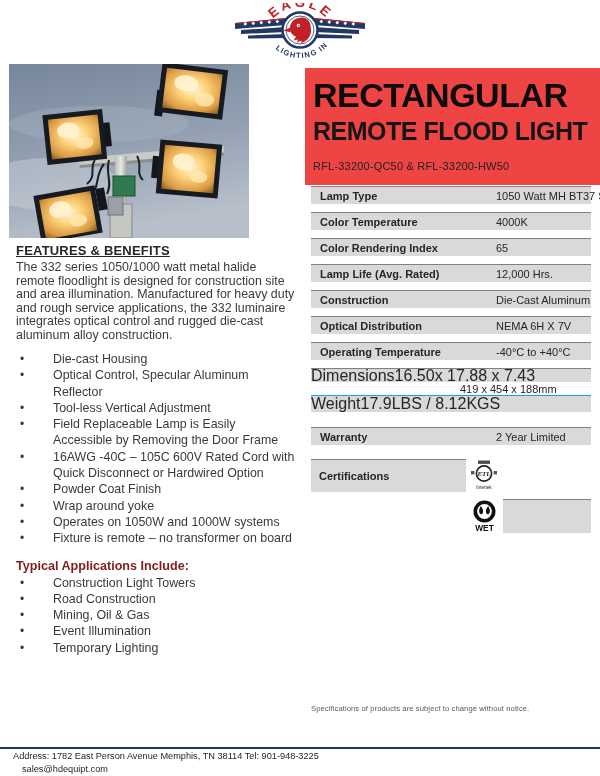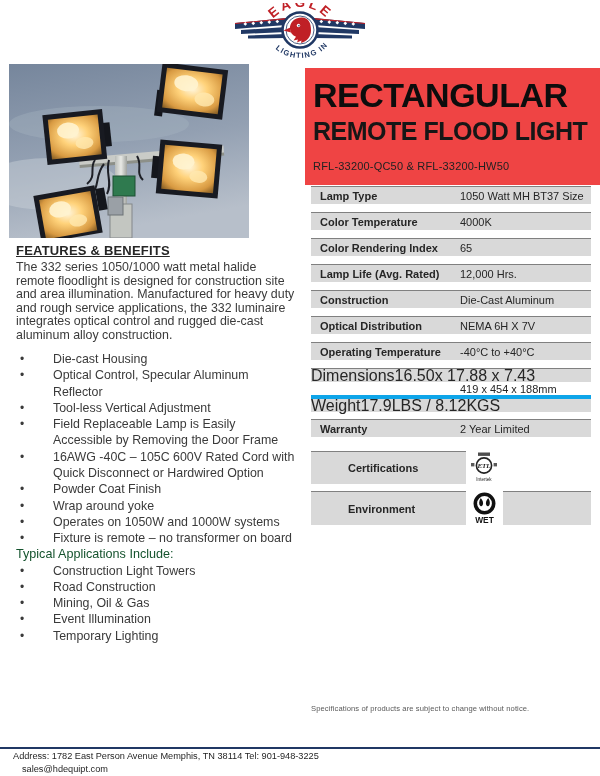--- a/index.html
+++ b/index.html
@@ -12,44 +12,44 @@
   
   .photo{position:absolute;left:9px;top:64px;width:240px;height:174px;overflow:hidden;}
 
   
   .left{position:absolute;left:16px;top:243px;width:281px;}
   .feat-head{font-size:13px;font-weight:bold;text-decoration:underline;color:#262626;letter-spacing:.2px;}
   .feat-para{margin-top:3px;font-size:12.4px;line-height:13.5px;color:#3a3a3a;}
   ul.blist{list-style:none;margin:9px 0 0 0;padding:0;}
   ul.blist li{display:grid;grid-template-columns:37px 1fr;font-size:12.4px;line-height:16.3px;color:#3a3a3a;}
   ul.blist .dot{padding-left:4px;font-size:12px;color:#3a3a3a;}
-  .apps-head{font-size:12.6px;font-weight:normal;color:#14532d;}
+  .apps-head{margin-top:12px;font-size:12.6px;font-weight:bold;color:#7f1d1d;}
   ul.blist.apps{margin-top:2px;}
 
   
   .blue-block{position:absolute;left:305px;top:68px;width:348px;height:117px;background:#ef4444;}
   .blue-inner{padding:7px 0 0 8px;}
   .p-title{font-size:34px;font-weight:bold;color:#0d0d0d;letter-spacing:-.5px;line-height:40px;}
   .p-sub{font-size:25px;font-weight:bold;color:#161616;letter-spacing:-.5px;line-height:29px;margin-top:2px;}
   .p-models{font-size:11px;color:#222;margin-top:14px;letter-spacing:.2px;}
 
   .spec-table{position:absolute;left:311px;top:186px;width:280px;}
   .srow{height:18px;margin-bottom:8px;background:#d9d9d9;border-top:1px solid #808080;
-        display:flex;align-items:center;box-sizing:border-box;}
+        display:flex;align-items:center;box-sizing:border-box;gap:36px;}
   .srow .lab{flex:0 0 140px;padding-left:9px;font-size:11px;font-weight:bold;color:#262626;}
   .srow .val{font-size:11px;color:#262626;white-space:nowrap;}
   .dim-band{height:14px;background:#d9d9d9;border-top:1px solid #808080;display:flex;align-items:center;box-sizing:border-box;}
   .dim-sub{height:13px;display:flex;align-items:center;}
   .dim-sub .val{margin-left:149px;font-size:11px;color:#262626;}
-  .wt-band{height:17px;background:#d9d9d9;border-top:4px solid #0ea5e9;display:flex;align-items:center;box-sizing:border-box;margin-bottom:7px;}
+  .wt-band{height:17px;background:#d9d9d9;border-top:1px solid #0ea5e9;display:flex;align-items:center;box-sizing:border-box;margin-bottom:15px;}
   .gap6{height:6px;}
   .icon-row{position:relative;height:33px;margin-bottom:7px;}
   .icon-row .band-left{position:absolute;left:0;top:0;bottom:0;width:155px;background:#d9d9d9;border-top:1px solid #808080;
         display:flex;align-items:center;box-sizing:border-box;}
-  .icon-row .band-left .lab{padding-left:16px;font-size:11px;font-weight:bold;color:#262626;margin-left:21px;}
+  .icon-row .band-left .lab{padding-left:8px;font-size:11px;font-weight:bold;color:#262626;}
   .icon-row .logo-box{position:absolute;left:155px;top:0;bottom:0;background:#ffffff;display:flex;align-items:center;justify-content:center;}
   .icon-row .band-right{position:absolute;left:192px;right:0;top:0;bottom:0;background:#d9d9d9;border-top:1px solid #808080;}
   .fine-print{position:absolute;left:311px;top:704px;font-size:7.6px;color:#595959;letter-spacing:.1px;}
 
   
   .footer-line{position:absolute;left:0;top:747px;width:600px;height:2px;background:#203864;}
   .addr{position:absolute;left:13px;top:751px;font-size:9.2px;color:#1f1f1f;}
   .mail{position:absolute;left:22px;top:764px;font-size:9.2px;color:#1f1f1f;}
 </style>
 </head>
@@ -325,23 +325,20 @@
           <circle cx="15" cy="13.5" r="7.6" fill="none" stroke="#222" stroke-width="1.6"></circle>
           <text x="15" y="16.3" text-anchor="middle" font-family="Liberation Serif, serif" font-style="italic" font-weight="bold" font-size="7" fill="#222">ETL</text>
           <rect x="2" y="11" width="3.4" height="3.4" fill="#5a5a5a"></rect>
           <rect x="24.6" y="11" width="3.4" height="3.4" fill="#5a5a5a"></rect>
           <text x="15" y="28.5" text-anchor="middle" font-family="Liberation Sans, sans-serif" font-size="4.6" fill="#222">Intertek</text>
         </svg>
       </div>
     </div>
 
     <div class="icon-row" style="height:34px;">
-      <div class="band-left">
-        <span class="lab">Environment</span>
-      </div>
       <div class="logo-box" style="width:37px;">
         <svg width="33" height="33" viewBox="0 0 33 33">
           <circle cx="16.5" cy="11.5" r="9.2" fill="none" stroke="#111" stroke-width="3.6"></circle>
           <path d="M12.6,6.2 C10.8,9.4 10.6,12.6 12.4,13.9 C14.2,15.1 15.6,12.6 14.9,9.8 C14.5,8.2 13.6,6.8 12.6,6.2 Z" fill="#111"></path>
           <path d="M20.4,6.2 C22.2,9.4 22.4,12.6 20.6,13.9 C18.8,15.1 17.4,12.6 18.1,9.8 C18.5,8.2 19.4,6.8 20.4,6.2 Z" fill="#111"></path>
           <text x="16.5" y="30.5" text-anchor="middle" font-family="Liberation Sans, sans-serif" font-weight="bold" font-size="8.4" fill="#111">WET</text>
         </svg>
       </div>
       <div class="band-right"></div>
     </div>

